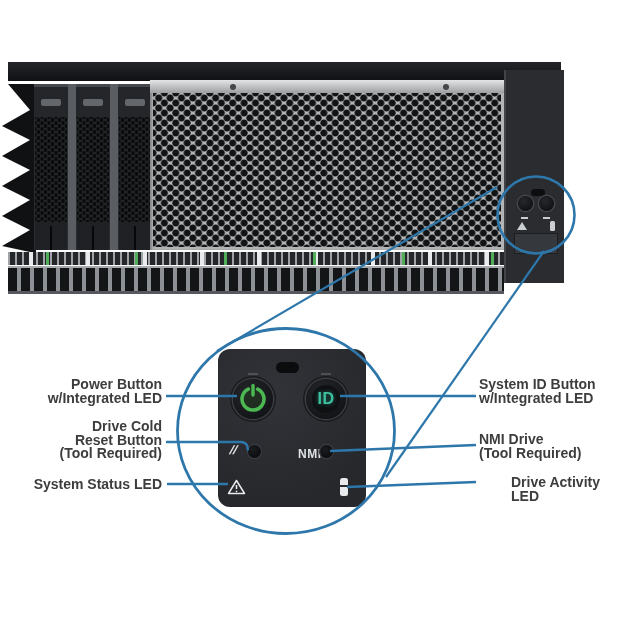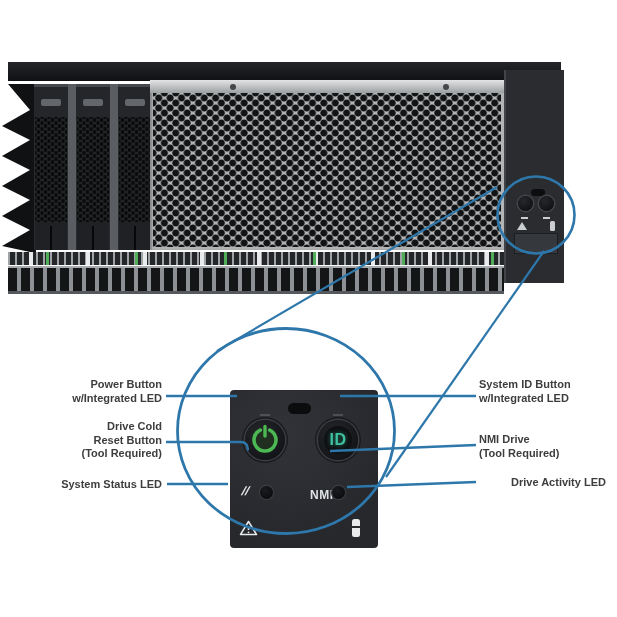--- a/index.html
+++ b/index.html
@@ -41,22 +41,22 @@
   .mini-oval{position:absolute;left:25px;top:119px;width:14px;height:7px;background:#0c0d0e;border-radius:4px;}
   .mini-btn{position:absolute;top:126px;width:15px;height:15px;border-radius:50%;
     background:radial-gradient(circle at 38% 32%,#25272b,#101214 75%);box-shadow:0 0 0 1.5px #43464b;}
   .mini-mark{position:absolute;top:147px;width:7px;height:2px;background:#caced1;}
   .mini-tri{position:absolute;left:11px;top:152px;width:0;height:0;
     border-left:5px solid transparent;border-right:5px solid transparent;border-bottom:8px solid #caced1;}
   .mini-drive{position:absolute;left:44px;top:151px;width:5px;height:10px;background:#caced1;border-radius:1.5px;}
   .mini-recess{position:absolute;left:8px;top:163px;width:42px;height:19px;background:#35383c;border:1px solid #1c1e21;}
 
   
-  .panel{left:230px;top:349px;width:148px;height:158px;border-radius:4px;
-    background:radial-gradient(circle at 38% 28%,#313338,#26282c 75%);margin-top:41px;}
+  .panel{left:218px;top:349px;width:148px;height:158px;border-radius:12px;
+    background:radial-gradient(circle at 38% 28%,#313338,#26282c 75%);}
   .oval{position:absolute;left:58px;top:13px;width:23px;height:11px;background:#0b0c0d;border-radius:6px;}
   .big-btn{position:absolute;top:30px;width:40px;height:40px;border-radius:50%;
     background:radial-gradient(circle at 40% 34%,#25272b,#121417 75%);
     box-shadow:0 0 0 1.5px #3b3e43,0 0 0 3px #191b1e;}
   .btn-tag{position:absolute;top:24px;width:10px;height:2px;background:rgba(255,255,255,.16);}
   .power{left:15px;}
   .idbtn{left:88px;}
   .id-well{position:absolute;left:6px;top:6px;width:28px;height:28px;border-radius:50%;background:#0f1113;
     display:flex;align-items:center;justify-content:center;}
   .id-text{font-weight:700;font-size:16px;color:#3ec1a0;letter-spacing:.5px;
@@ -64,21 +64,21 @@
   .small-btn{position:absolute;top:96px;width:13px;height:13px;border-radius:50%;
     background:radial-gradient(circle at 40% 35%,#1a1c1f,#0b0c0e 75%);box-shadow:0 0 0 1.2px #3a3d42;}
   .reset-glyph{position:absolute;left:12px;top:94px;color:#e8eaec;font-style:italic;
     font-weight:700;font-size:12px;transform:skewX(-10deg);}
   .nmi-label{position:absolute;left:80px;top:98px;color:#dfe2e4;font-weight:700;font-size:12px;letter-spacing:.5px;}
   .drive-ico{position:absolute;left:122px;top:129px;width:8px;height:18px;border-radius:2.5px;
     background:linear-gradient(#e8eaec 0 7px,#292b2f 7px 9px,#e8eaec 9px 18px);}
 
   
   .overlay{left:0;top:0;pointer-events:none;}
-  .lab{position:absolute;color:#3d3d3f;font-weight:600;font-size:11px;line-height:13.5px;}
+  .lab{position:absolute;color:#3d3d3f;font-weight:600;font-size:14px;line-height:13.5px;}
   .lab .ln{display:block;}
   .lab-right-align{text-align:right;}
   .lab-l1{right:455px;top:378px;}
   .lab-l2{right:455px;top:420px;}
   .lab-l3{right:455px;top:478px;}
   .lab-r1{left:479px;top:378px;}
   .lab-r2{left:479px;top:433px;}
   .lab-r3{left:479px;top:476px;margin-left:32px;}
 </style>
 </head>

